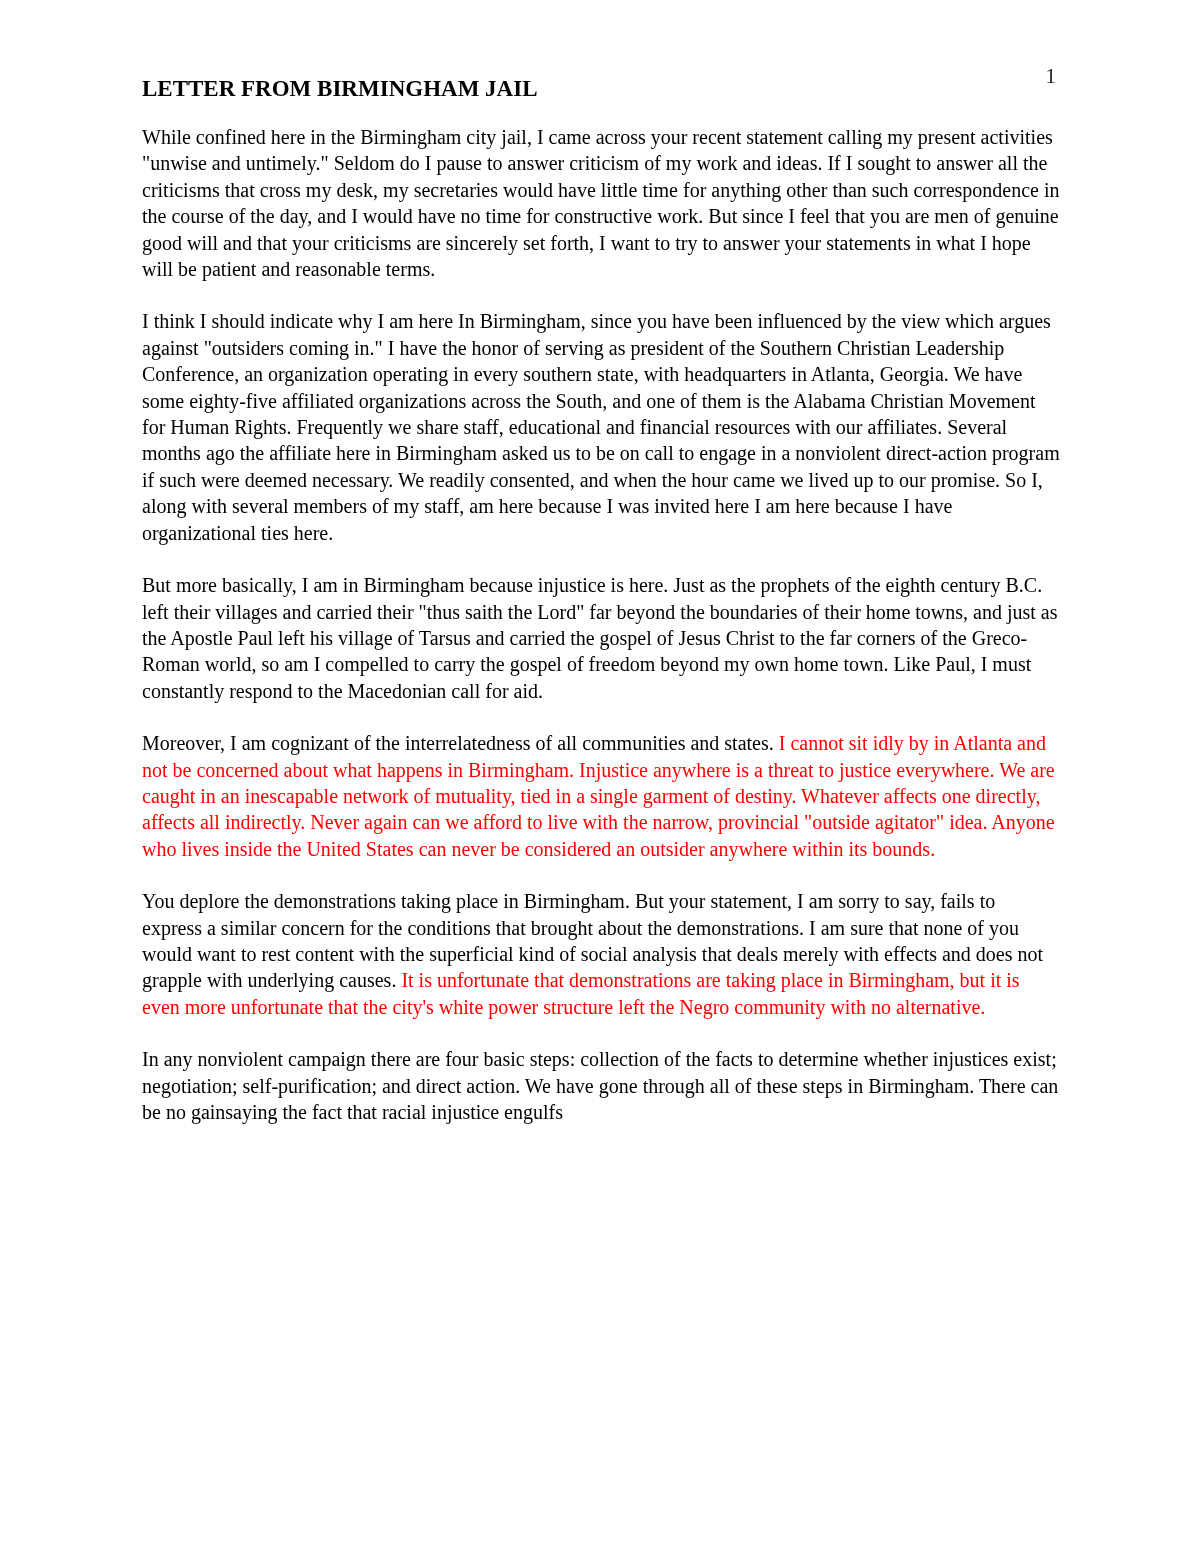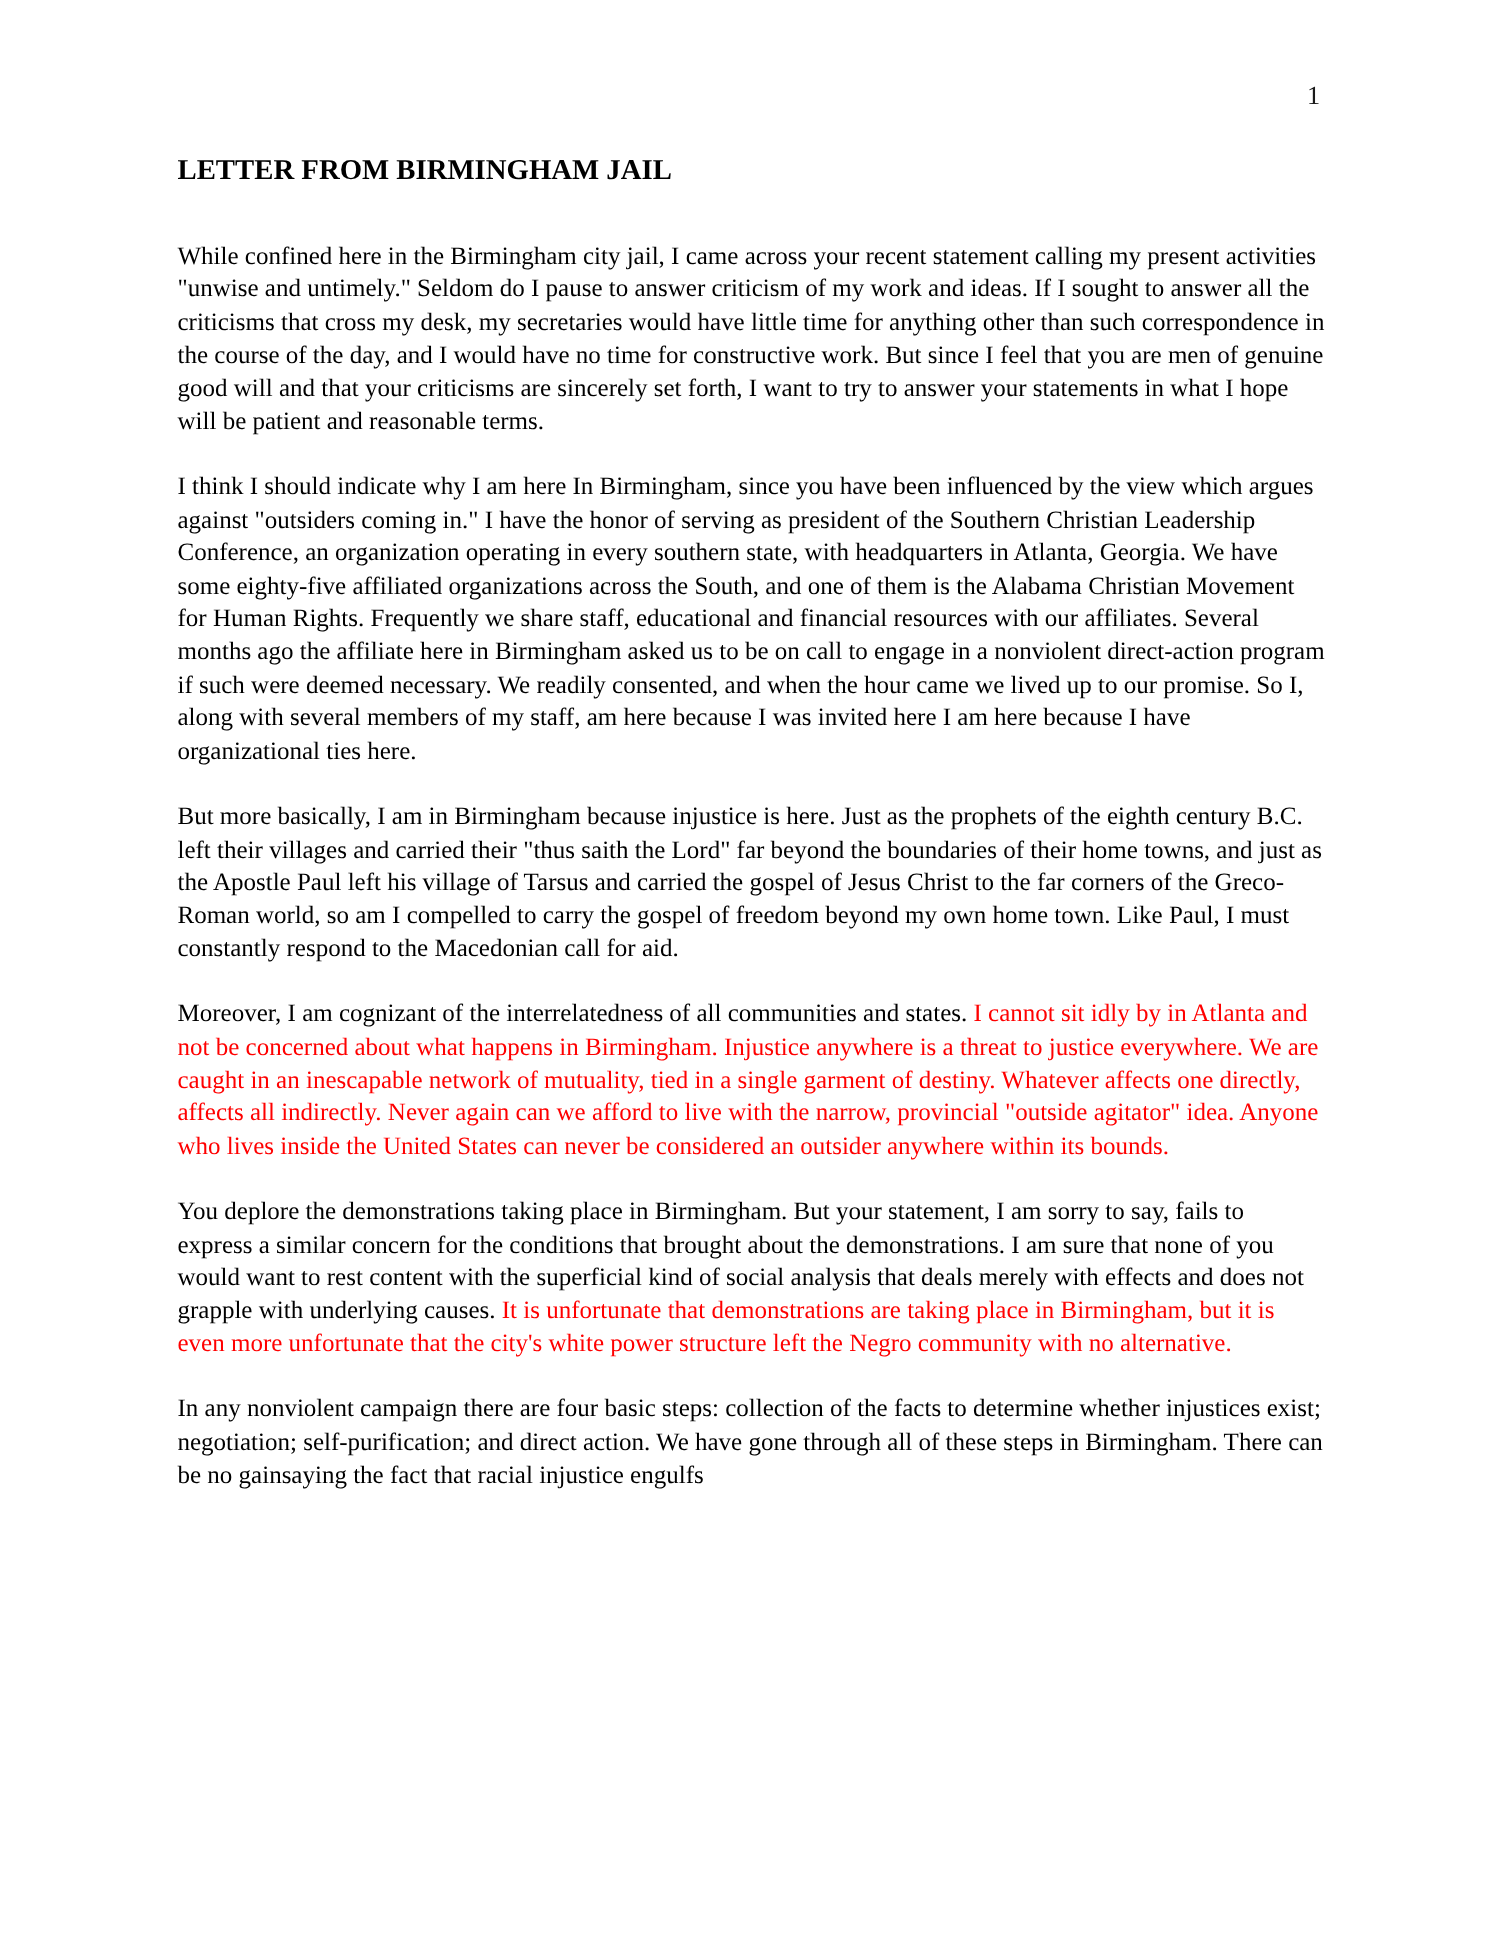--- a/index.html
+++ b/index.html
@@ -30,32 +30,32 @@
   }
   .doc-title, .doc-date {
     font-family: "Liberation Serif", serif;
     font-weight: bold;
     font-size: 23px;
     line-height: 35px;
     margin: 0;
     color: #000000;
   }
   .doc-title {
-    padding-top: 118px;
+    padding-top: 71px;
   }
   .salutation {
     font-family: "Liberation Sans", sans-serif;
     font-size: 16px;
     line-height: 20px;
     letter-spacing: 0.4px;
     margin-top: 17px;
     color: #000000;
   }
   .paragraphs {
-    margin-top: 39px;
+    margin-top: 18px;
     font-family: "Liberation Serif", serif;
     font-size: 20px;
     line-height: 26.4px;
     color: #000000;
   }
   .paragraphs p {
     margin: 0 0 26px 0;
     padding: 0;
   }
 </style>

